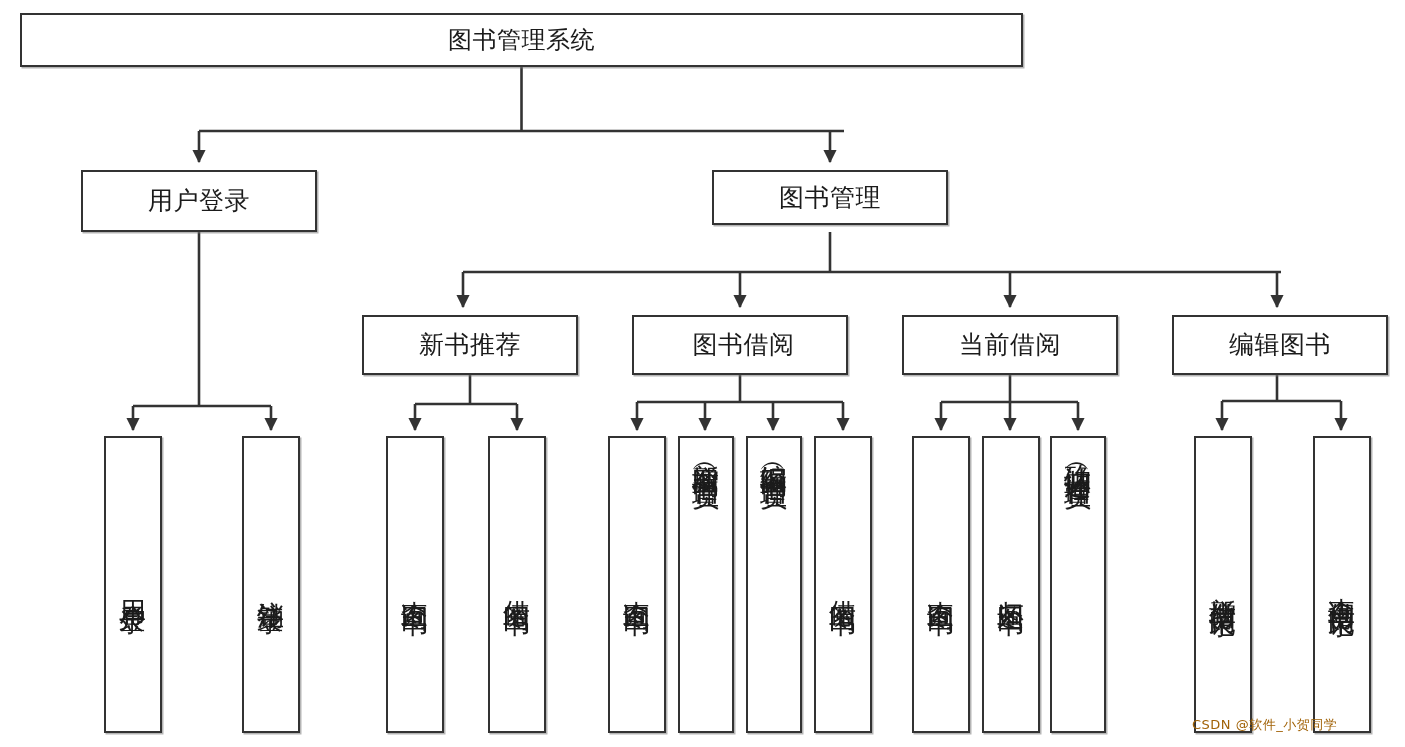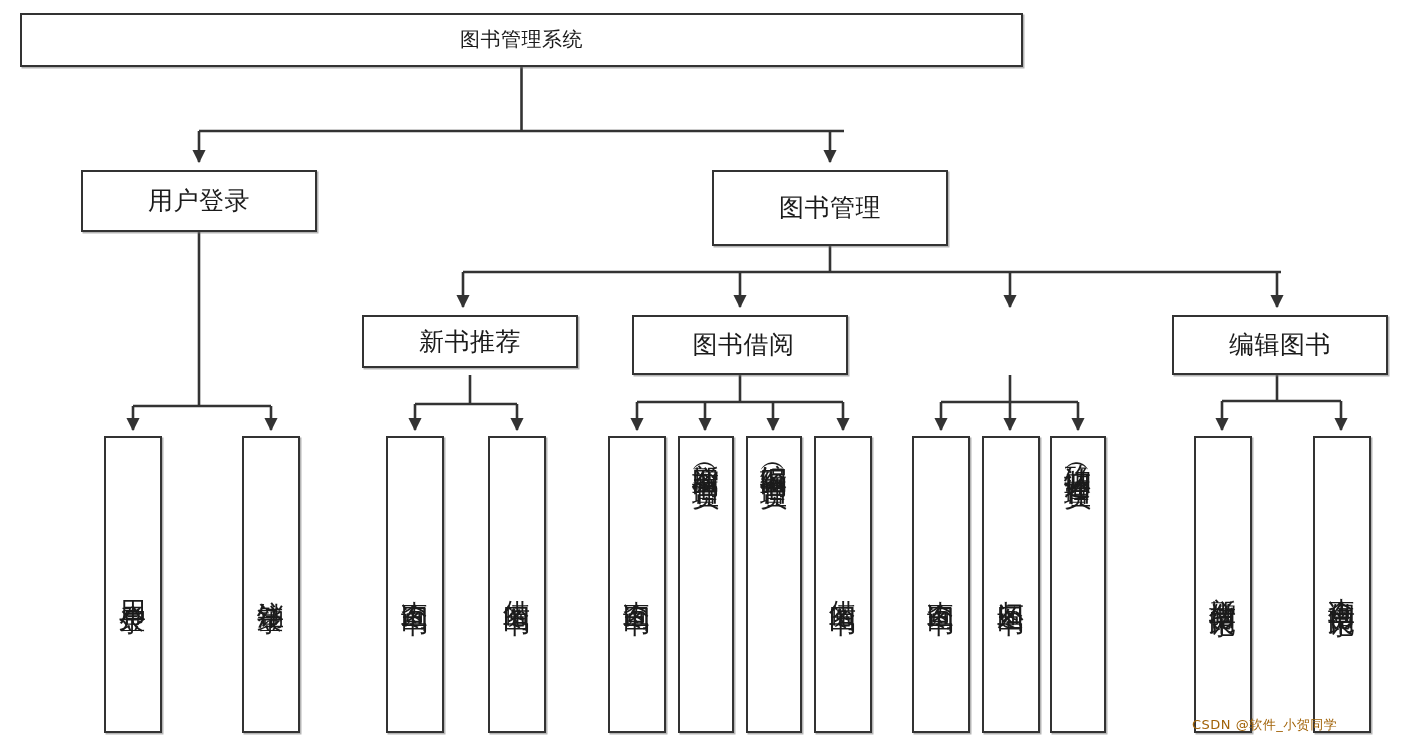--- a/index.html
+++ b/index.html
@@ -41,21 +41,21 @@
     line-height: 1.18;
     letter-spacing: 0.5px;
     text-align: center;
     white-space: nowrap;
   }
   
   .node.h .label {
     font-size: 25px;
   }
   .node.h.root .label {
-    font-size: 20px;
+    font-size: 24px;
   }
   
   .node.v {
     align-items: flex-start;
     padding-top: 4px;
   }
   .node.v .label {
     writing-mode: vertical-rl;
     text-orientation: upright;
     font-size: 27px;
@@ -132,30 +132,33 @@
     </g>
   </svg>
 
   <div class="node h root" style="left:20px; top:13px; width:1003px; height:54px;">
     <span class="label">图书管理系统</span>
   </div>
 
   <div class="node h" style="left:81px; top:170px; width:236px; height:62px;">
     <span class="label">用户登录</span>
   </div>
-  <div class="node h" style="left:712px; top:170px; width:236px; height:76px;">
+  <div class="node h" style="left:712px; top:170px; width:236px; height:55px;">
     <span class="label">图书管理</span>
   </div>
 
-  <div class="node h" style="left:362px; top:315px; width:216px; height:53px;">
+  <div class="node h" style="left:362px; top:315px; width:216px; height:60px;">
     <span class="label">新书推荐</span>
   </div>
   <div class="node h" style="left:632px; top:315px; width:216px; height:60px;padding-left:7px;">
     <span class="label">图书借阅</span>
   </div>
+  <div class="node h" style="left:902px; top:315px; width:216px; height:60px;">
+    <span class="label">当前借阅</span>
+  </div>
   <div class="node h" style="left:1172px; top:315px; width:216px; height:60px;">
     <span class="label">编辑图书</span>
   </div>
 
   <div class="node v center" style="left:104px; top:436px; width:58px; height:297px;">
     <span class="label">用户登录</span>
   </div>
   <div class="node v center" style="left:242px; top:436px; width:58px; height:297px;">
     <span class="label">注销登录</span>
   </div>

